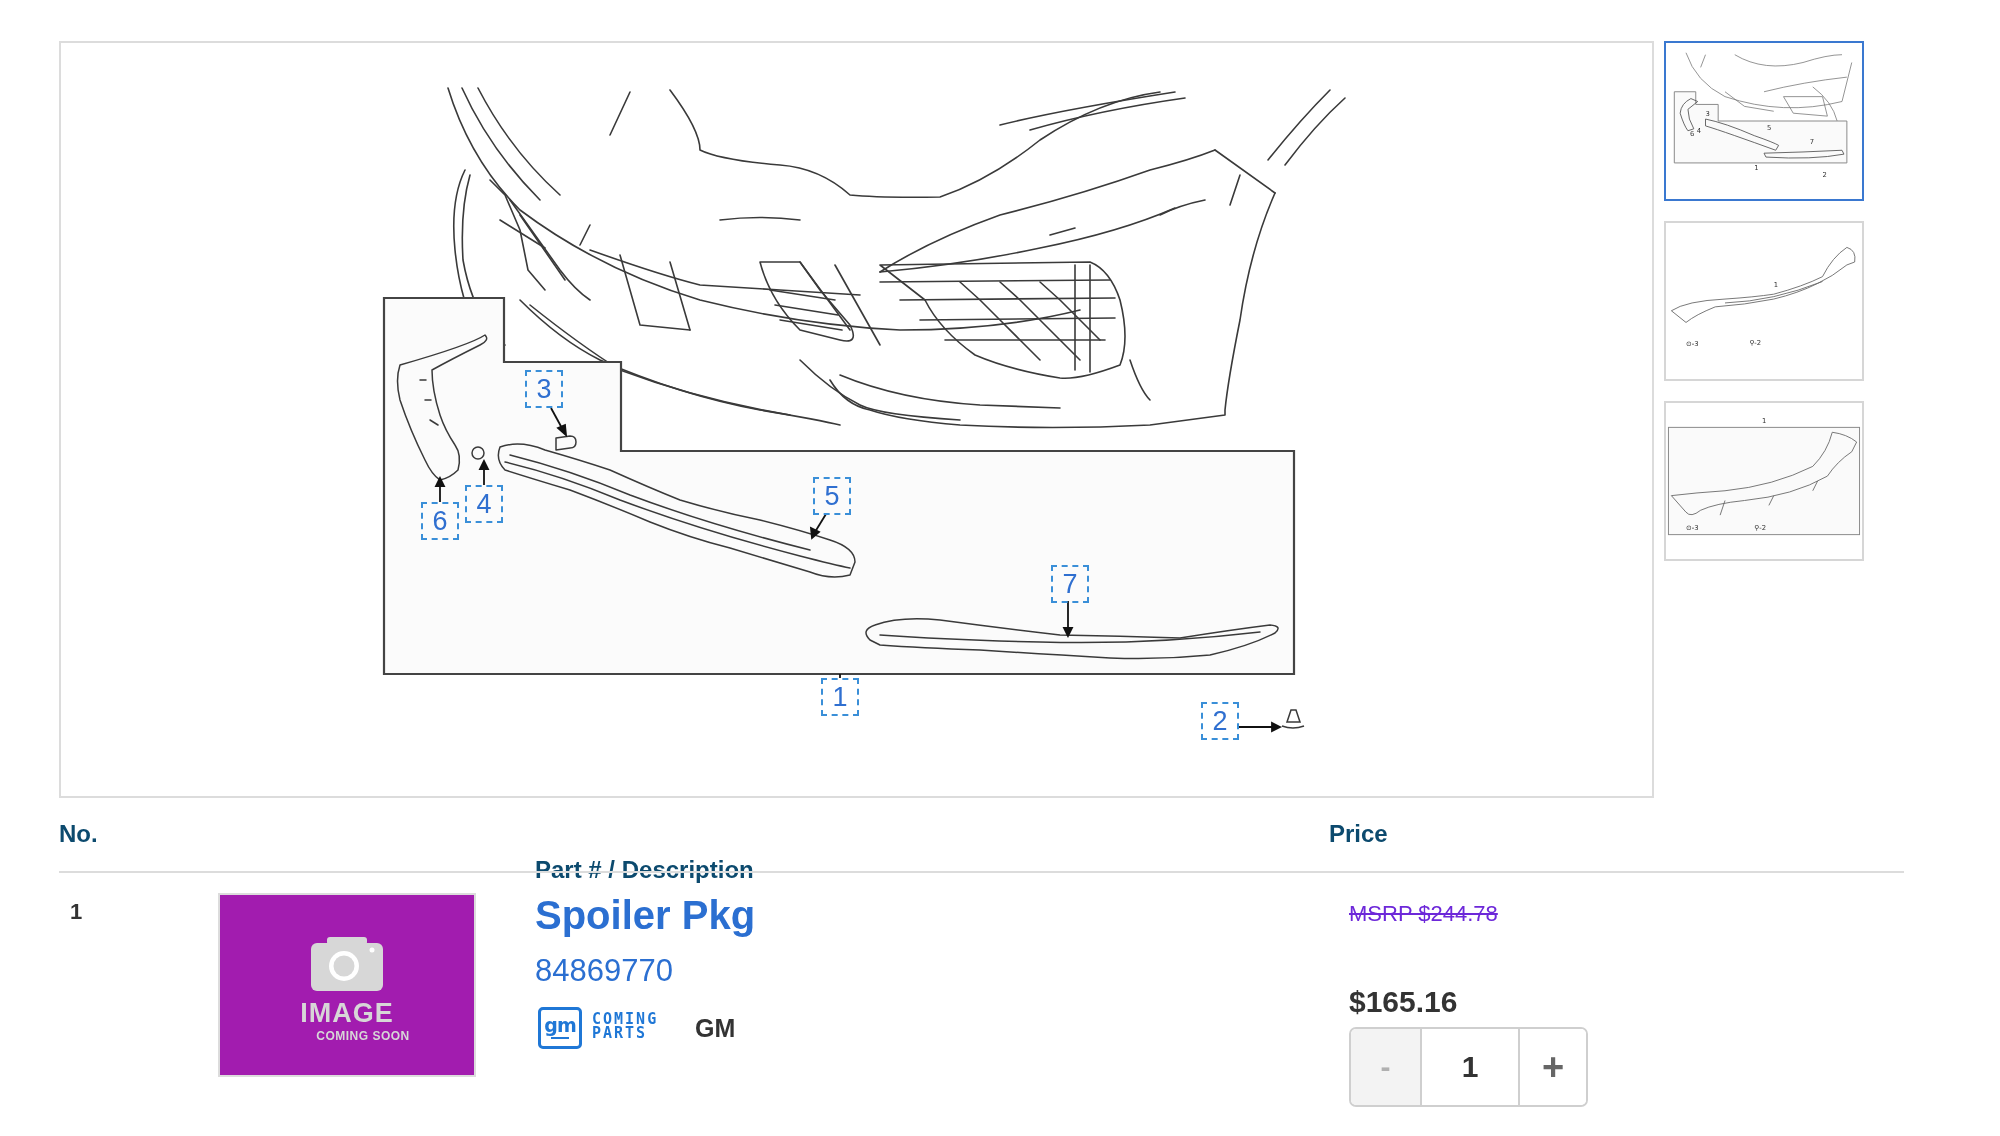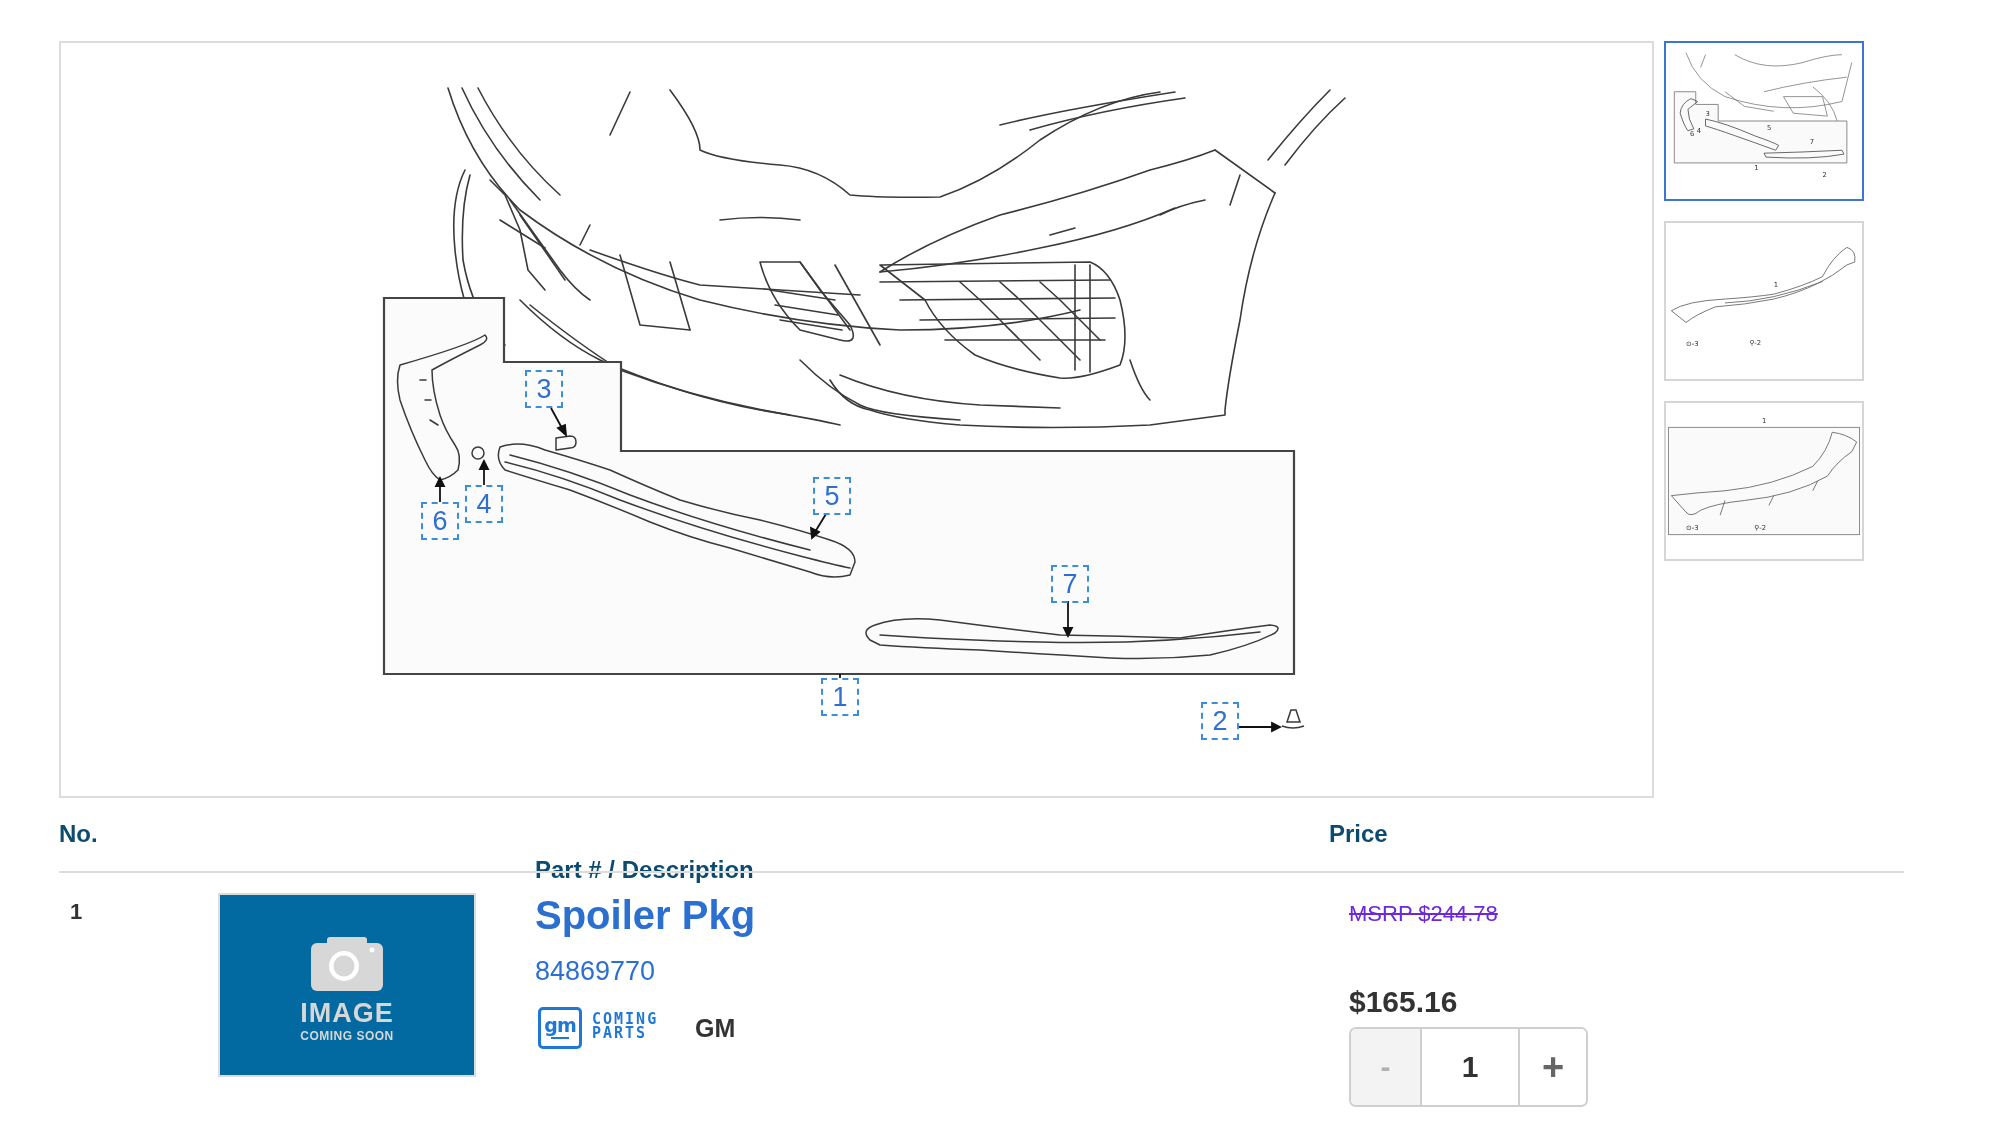--- a/index.html
+++ b/index.html
@@ -26,38 +26,38 @@
   .thumb svg { width: 100%; height: 100%; display: block; }
 
   .th {
     position: absolute; top: 822px; font-size: 24px; font-weight: bold; color: #0c4a6e; line-height: 24px;
   }
   .table-rule { position: absolute; left: 59px; top: 871px; width: 1845px; height: 2px; background: #dcdcdc; }
 
   .row-no { position: absolute; left: 70px; top: 899px; font-size: 22px; font-weight: bold; color: #333333; }
   .img-placeholder {
     position: absolute; left: 218px; top: 893px; width: 258px; height: 184px;
-    border: 2px solid #dcdcdc; background: #0369a1;
+    border: 2px solid #dcdcdc; background: #a21caf;
   }
   .img-placeholder .camera { position: absolute; left: 91px; top: 42px; width: 72px; height: 54px; }
   .img-placeholder .ph-title {
     position: absolute; left: 0; width: 100%; top: 103px; text-align: center;
     font-size: 27px; font-weight: bold; color: #d7d7d7; letter-spacing: 1px;
   }
   .img-placeholder .ph-sub {
-    position: absolute; left: 0; width: 100%; top: 134px; text-align: center;
+    position: absolute; left: 16px; width: 100%; top: 134px; text-align: center;
     font-size: 12px; font-weight: bold; color: #d7d7d7; letter-spacing: 0.5px;
   }
 
   .part-name {
     position: absolute; left: 535px; top: 898px; font-size: 40px; font-weight: bold; color: #2b6fd1;
     text-decoration: none; cursor: pointer; line-height: 34px;
   }
   .part-number {
-    position: absolute; left: 535px; top: 956px; font-size: 27px; color: #2b6fd1; line-height: 30px; cursor: pointer;
+    position: absolute; left: 535px; top: 956px; font-size: 31px; color: #2b6fd1; line-height: 30px; cursor: pointer;
   }
   .gm-logo {
     position: absolute; left: 538px; top: 1007px; width: 44px; height: 42px;
     border: 3px solid #1f77d6; border-radius: 5px; color: #1f77d6;
     font-size: 19px; font-weight: bold; text-align: center; line-height: 30px;
     font-family: "DejaVu Sans", sans-serif; letter-spacing: -1px;
   }
   .gm-logo .underline { position: absolute; left: 10px; right: 10px; bottom: 7px; height: 2px; background: #1f77d6; }
   .genuine-parts {
     position: absolute; left: 592px; top: 1012px; color: #1f77d6;

